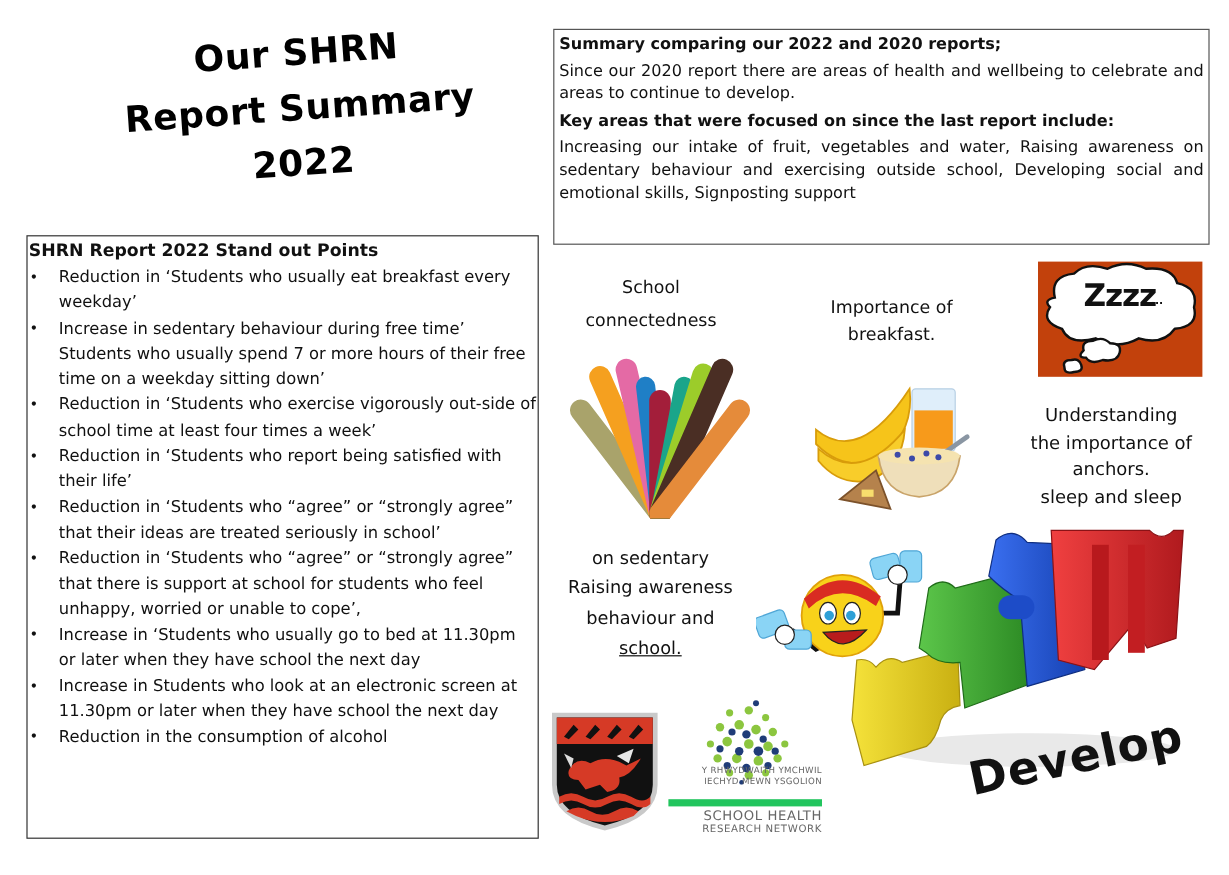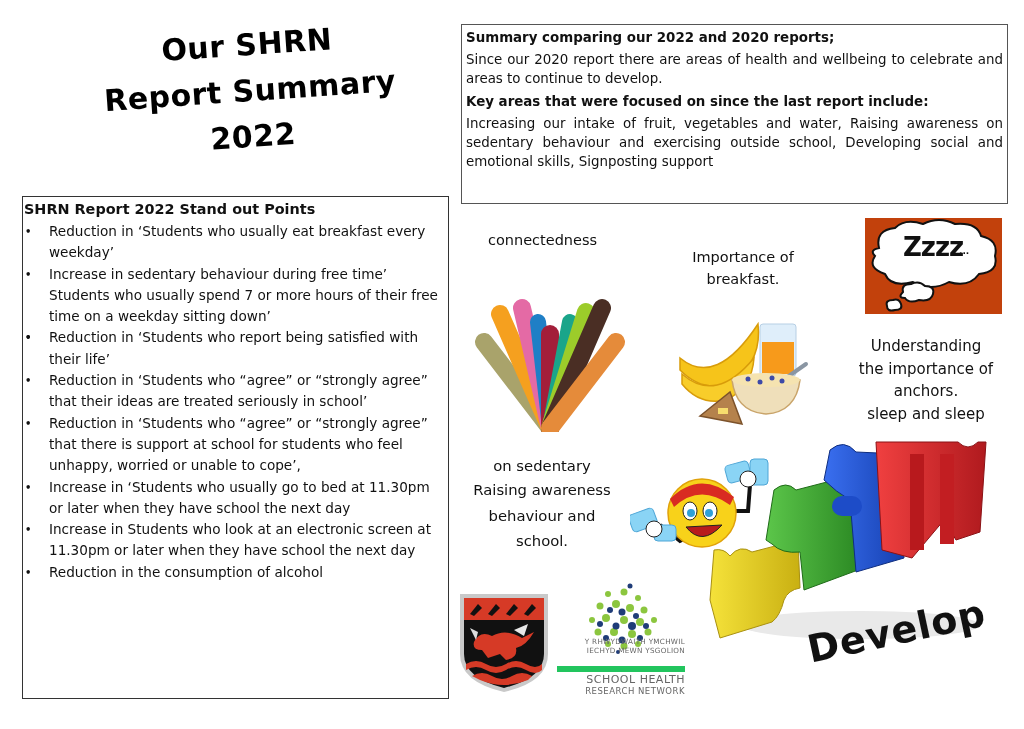--- a/index.html
+++ b/index.html
@@ -64,31 +64,32 @@
   <div class="p">Since our 2020 report there are areas of health and wellbeing to celebrate and areas to continue to develop.</div>
   <div class="h">Key areas that were focused on since the last report include:</div>
   <div class="p">Increasing our intake of fruit, vegetables and water, Raising awareness on sedentary behaviour and exercising outside school, Developing social and emotional skills, Signposting support</div>
 </div>
 
 <div class="points-box">
   <div class="h">SHRN Report 2022 Stand out Points</div>
   <ul>
     <li><span class="bullet">•</span><span>Reduction in ‘Students who usually eat breakfast every weekday’</span></li>
     <li><span class="bullet">•</span><span>Increase in sedentary behaviour during free time’ Students who usually spend 7 or more hours of their free time on a weekday sitting down’</span></li>
-    <li><span class="bullet">•</span></li>
+    <li><span class="bullet">•</span><span>Reduction in ‘Students who exercise vigorously out-side of school time at least four times a week’</span></li>
     <li><span class="bullet">•</span><span>Reduction in ‘Students who report being satisfied with their life’</span></li>
     <li><span class="bullet">•</span><span>Reduction in ‘Students who “agree” or “strongly agree” that their ideas are treated seriously in school’</span></li>
     <li><span class="bullet">•</span><span>Reduction in ‘Students who “agree” or “strongly agree” that there is support at school for students who feel unhappy, worried or unable to cope’,</span></li>
     <li><span class="bullet">•</span><span>Increase in ‘Students who usually go to bed at 11.30pm or later when they have school the next day</span></li>
     <li><span class="bullet">•</span><span>Increase in Students who look at an electronic screen at 11.30pm or later when they have school the next day</span></li>
     <li><span class="bullet">•</span><span>Reduction in the consumption of alcohol</span></li>
   </ul>
 </div>
 
 <div class="caption" style="left:470px; top:226px; width:145px; line-height:28px;">
+  <div>School</div>
   <div>connectedness</div>
 </div>
 <svg class="img" style="left:474px; top:292px;" width="152" height="140" viewBox="0 0 152 140">
   <g stroke-linecap="round">
     <path d="M76 136 L10 50" stroke="#a9a36b" stroke-width="18"></path>
     <path d="M76 136 L26 22" stroke="#f5a01f" stroke-width="18"></path>
     <path d="M76 136 L48 16" stroke="#e46aa5" stroke-width="18"></path>
     <path d="M76 136 L64 30" stroke="#1f7fc6" stroke-width="16"></path>
     <path d="M76 136 L76 42" stroke="#a31e3a" stroke-width="18"></path>
     <path d="M76 136 L96 30" stroke="#1aa58a" stroke-width="16"></path>
@@ -132,21 +133,21 @@
   <div>Understanding</div>
   <div>the importance of</div>
   <div>anchors.</div>
   <div>sleep and sleep</div>
 </div>
 
 <div class="caption" style="left:462px; top:454px; width:160px; font-size:14.8px;">
   <div style="line-height:24px;">on sedentary</div>
   <div style="line-height:24px;">Raising awareness</div>
   <div style="line-height:28px;">behaviour and</div>
-  <div style="line-height:22px;">school.</div>
+  <div style="line-height:22px;text-decoration:underline;">school.</div>
 </div>
 <svg class="img" style="left:630px; top:455px;" width="148" height="98" viewBox="0 0 148 98">
   <path d="M30 70 L50 86 L62 80" stroke="#111" stroke-width="4" fill="none"></path>
   <path d="M96 56 L118 56 L120 30" stroke="#111" stroke-width="4" fill="none"></path>
   <circle cx="72" cy="58" r="34" fill="#f8d21a" stroke="#e0a10a" stroke-width="1.5"></circle>
   <path d="M40 44 Q70 14 104 42 L100 50 Q70 28 44 52 Z" fill="#d92b22"></path>
   <ellipse cx="60" cy="56" rx="7" ry="9" fill="#fff" stroke="#222"></ellipse>
   <ellipse cx="80" cy="56" rx="7" ry="9" fill="#fff" stroke="#222"></ellipse>
   <circle cx="61" cy="58" r="4" fill="#2ea0d6"></circle>
     <circle cx="79" cy="58" r="4" fill="#2ea0d6"></circle>

